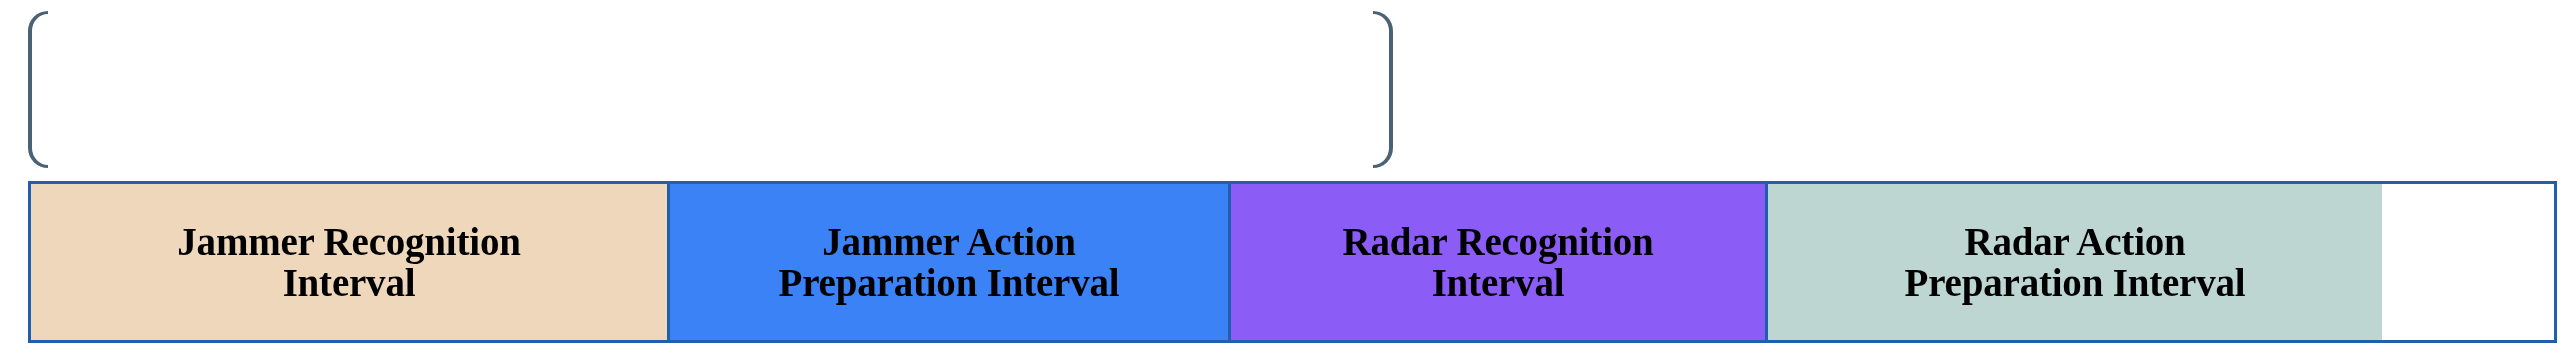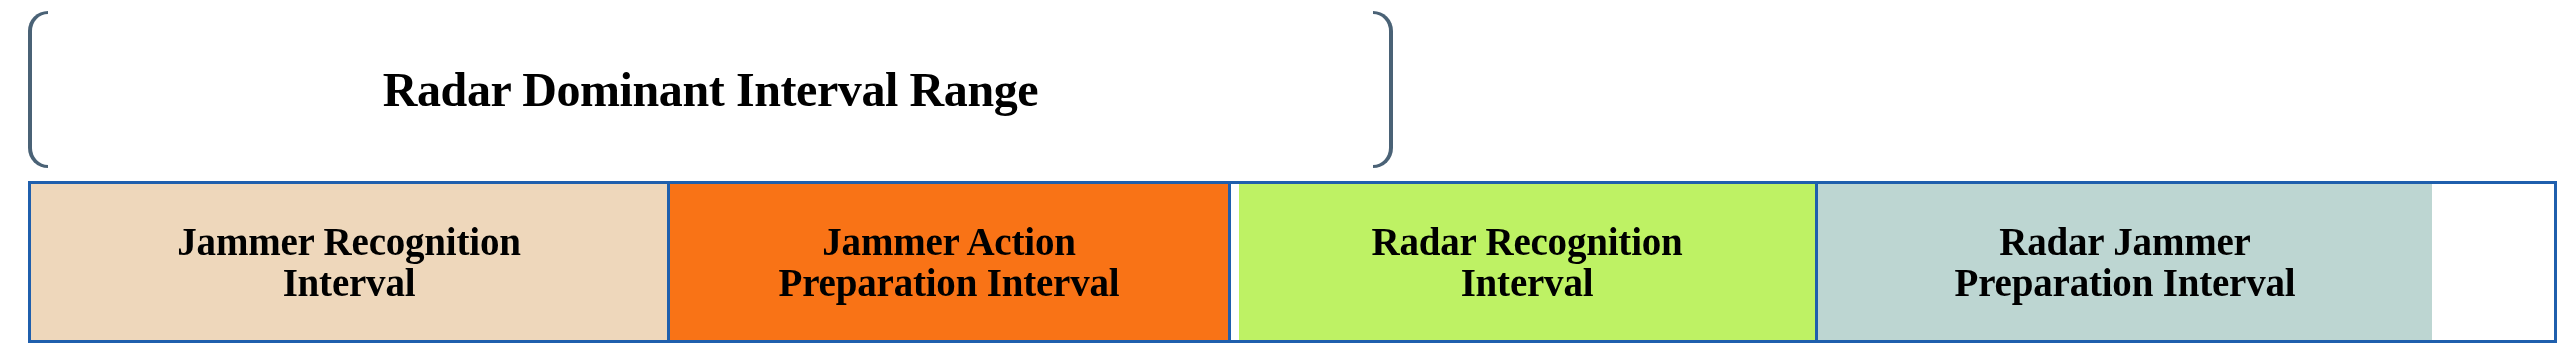--- a/index.html
+++ b/index.html
@@ -97,22 +97,22 @@
     display: flex;
     align-items: center;
     justify-content: center;
     text-align: center;
     border-right: 3.1px solid #1f5fad;
     overflow: hidden;
   }
   .interval-cell:last-child { border-right: none; }
 
   .interval-cell.c1 { width: 639px;  background: #eed7bb; }
-  .interval-cell.c2 { width: 561px;  background: #f97316; }
-  .interval-cell.c3 { width: 579px;  background: #bef264; margin-left: 8px; }
+  .interval-cell.c2 { width: 561px;  background: #3b82f6; }
+  .interval-cell.c3 { width: 537px;  background: #8b5cf6; }
   .interval-cell.c4 { width: 614px;  background: #bdd6d2; }
 
   .interval-label {
     font-size: 39px;
     font-weight: bold;
     color: #000000;
     line-height: 1.06;
     letter-spacing: -0.2px;
     padding: 0 7.8px;
     white-space: pre-line;
@@ -120,21 +120,20 @@
 </style>
 </head>
 <body>
 
 <div id="canvas">
 
   <div id="bracket-row">
 
     <div class="range-group radar">
       <span class="bracket left"></span>
-      <span class="range-label">Radar Dominant Interval Range</span>
       <span class="bracket right"></span>
     </div>
 
 
   </div>
 
   <div id="interval-row">
 
     <div class="interval-cell c1">
       <span class="interval-label">Jammer Recognition
@@ -145,20 +144,20 @@
       <span class="interval-label">Jammer Action
 Preparation Interval</span>
     </div>
 
     <div class="interval-cell c3">
       <span class="interval-label">Radar Recognition
 Interval</span>
     </div>
 
     <div class="interval-cell c4">
-      <span class="interval-label">Radar Jammer
+      <span class="interval-label">Radar Action
 Preparation Interval</span>
     </div>
 
   </div>
 
 </div>
 
 
 </body></html>

